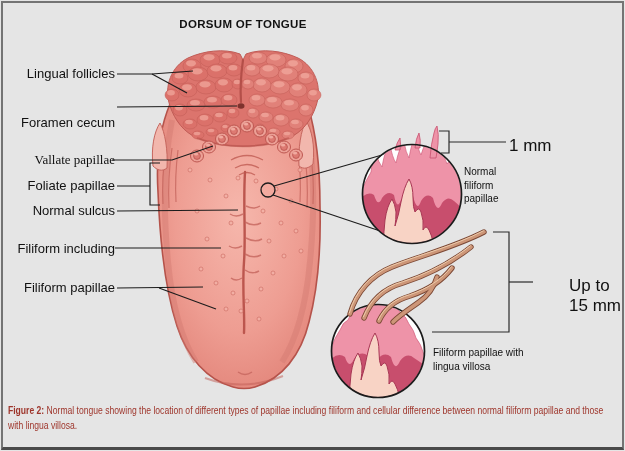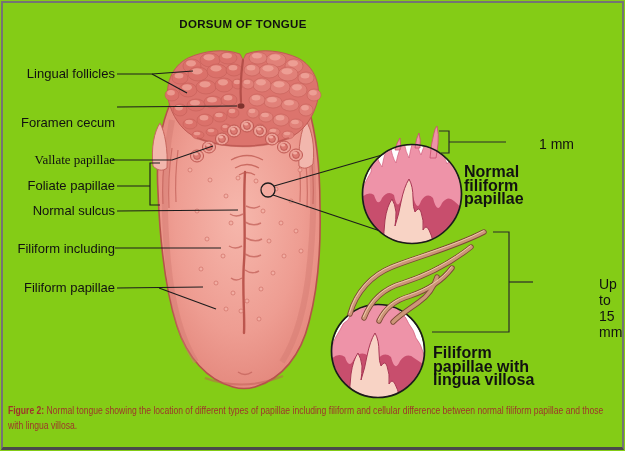--- a/index.html
+++ b/index.html
@@ -1,23 +1,23 @@
 <!DOCTYPE html>
 <html><head>
 <meta charset="utf-8">
 <style>
   html,body{margin:0;padding:0;background:#fff;}
-  .page{position:relative;width:625px;height:451px;background:#84cc16;overflow:hidden;
+  .page{position:relative;width:625px;height:451px;background:#e5e5e5;overflow:hidden;
         font-family:"Liberation Sans", sans-serif;color:#111;}
   .frame{position:absolute;inset:1px;border:2px solid #747474;border-bottom:3px solid #4a4a4a;pointer-events:none;}
   .abs{position:absolute;}
   .title{font-size:11.5px;font-weight:bold;letter-spacing:.3px;text-align:center;}
   .lbl{font-size:13px;line-height:13px;width:105px;text-align:right;left:10px;}
-  .meas{font-size:14px;margin-left:30px;}
-  .inset-lbl{font-size:16px;font-weight:bold;line-height:13.5px;}
+  .meas{font-size:17px;}
+  .inset-lbl{font-size:10px;font-weight:normal;line-height:13.5px;}
   .caption{font-size:11px;line-height:15px;width:780px;transform:scaleX(0.78);transform-origin:left top;color:#9e352b;}
   .caption b{font-weight:bold;margin-right:3px;}
   svg{position:absolute;left:0;top:0;}
 </style>
 </head>
 <body>
 
 <div class="page">
   <div class="frame"></div>
 

